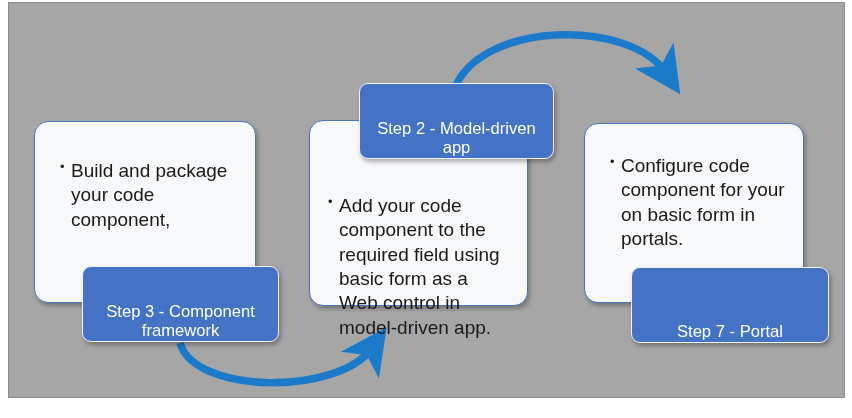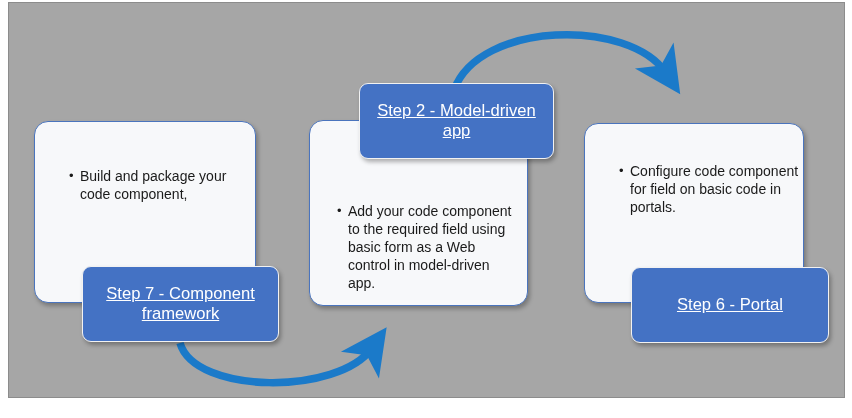--- a/index.html
+++ b/index.html
@@ -30,25 +30,25 @@
   
   .card {
     position: absolute;
     background: #f7f8fa;
     border: 1.3px solid #4a74bd;
     border-radius: 14px;
     box-sizing: border-box;
     box-shadow: 2px 3px 4px rgba(0,0,0,0.28);
   }
   .card-list {
-    margin: 17px;
+    margin: 8px;
     padding: 0;
     list-style: none;
     color: #1a1a1a;
-    font-size: 14px;
+    font-size: 19px;
     line-height: 1.28;
   }
   .card-list li {
     position: relative;
     padding-left: 11px;
     margin-bottom: 3px;
   }
   .card-list li::before {
     content: "\2022";
     position: absolute;
@@ -71,25 +71,24 @@
     position: absolute;
     background: #4472c4;
     border: 1.6px solid #f2f2f2;
     border-radius: 9px;
     box-sizing: border-box;
     color: #ffffff;
     font-size: 16.6px;
     line-height: 1.18;
     text-align: center;
     display: flex;
-    align-items: center;
+    align-items: flex-end;
     justify-content: center;
     padding: 0 8px;
     box-shadow: 2px 3px 4px rgba(0,0,0,0.3);
-    text-decoration: underline;
   }
   #step-1-banner { left: 73px;  top: 263px; width: 197px; height: 76px; }
   #step-2-banner { left: 350px; top: 80px;  width: 195px; height: 76px; }
   #step-3-banner { left: 622px; top: 264px; width: 198px; height: 76px; }
 
   
   #arrow-layer {
     position: absolute;
     left: 0;
     top: 0;
@@ -125,29 +124,29 @@
   </div>
 
   <div class="card" id="card-2">
     <ul class="card-list">
       <li>Add your code component to the required field using basic form as a Web control in model-driven app.</li>
     </ul>
   </div>
 
   <div class="card" id="card-3">
     <ul class="card-list">
-      <li>Configure code component for field on basic code in portals.</li>
+      <li>Configure code component for your on basic form in portals.</li>
     </ul>
   </div>
 
   <div class="step-banner" id="step-1-banner">
-    <span>Step 7 - Component framework</span>
+    <span>Step 3 - Component framework</span>
   </div>
 
   <div class="step-banner" id="step-2-banner">
     <span>Step 2 - Model-driven app</span>
   </div>
 
   <div class="step-banner" id="step-3-banner">
-    <span>Step 6 - Portal</span>
+    <span>Step 7 - Portal</span>
   </div>
 
 </div>
 
 </body></html>

